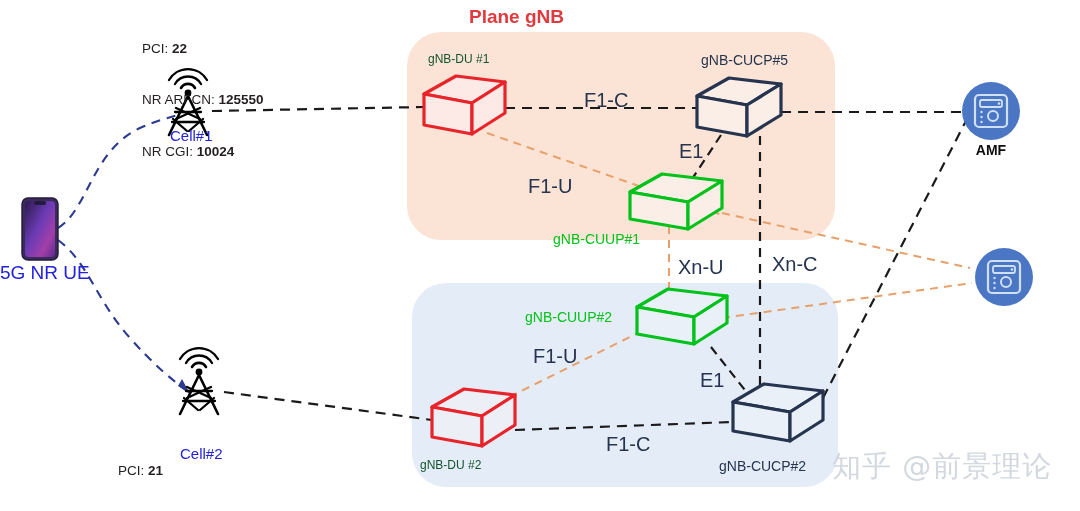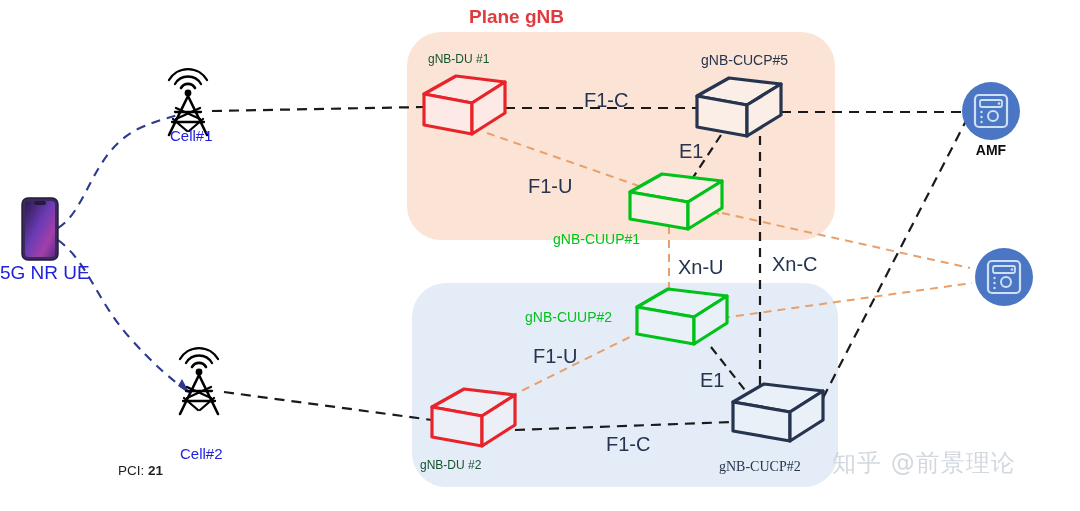--- a/index.html
+++ b/index.html
@@ -49,21 +49,21 @@
     font-size: 14px;
     font-weight: bold;
     color: #0d0d0d;
     text-align: center;
   }
   .ue-name {
     font-size: 19px;
     color: #2222dd;
   }
   .watermark {
-    font-size: 24px;
+    font-size: 29px;
     color: #d3d8e0;
     letter-spacing: 1px;
     font-family: "DejaVu Sans", sans-serif;
   }
 </style>
 </head>
 <body>
 
 <div id="canvas">
 
@@ -203,39 +203,44 @@
       <rect x="988" y="261" width="32" height="32" rx="4" ry="4" fill="none" stroke="#cfe0f5" stroke-width="2.2"></rect>
       <rect x="993" y="266" width="22" height="7" rx="2" ry="2" fill="none" stroke="#cfe0f5" stroke-width="1.8"></rect>
       <circle cx="1012" cy="269.5" r="1.3" fill="#cfe0f5"></circle>
       <circle cx="1006" cy="282" r="5" fill="none" stroke="#cfe0f5" stroke-width="2"></circle>
       <circle cx="994.5" cy="278" r="1.2" fill="#cfe0f5"></circle>
       <circle cx="994.5" cy="283" r="1.2" fill="#cfe0f5"></circle>
       <circle cx="994.5" cy="288" r="1.2" fill="#cfe0f5"></circle>
     </g>
   </svg>
 
+  <div class="lbl info-block" style="left:142px; top:5px;">
+    <div><span>PCI: </span><b>22</b></div>
+    <div><span>NR ARFCN: </span><b>125550</b></div>
+    <div><span>NR CGI: </span><b>10024</b></div>
+  </div>
   <div class="lbl cell-name" style="left:170px; top:126px;">Cell#1</div>
 
   <div class="lbl info-block" style="left:118px; top:427px;">
     <div><span>PCI: </span><b>21</b></div>
     
     
   </div>
   <div class="lbl cell-name" style="left:180px; top:405px;margin-top:39px;">Cell#2</div>
 
   <div class="lbl ue-name" style="left:0px; top:261px;">5G NR UE</div>
 
   <div class="lbl region-title" style="left:469px; top:5px;">Plane gNB</div>
 
   <div class="lbl node-red" style="left:428px; top:52px;">gNB-DU #1</div>
   <div class="lbl node-navy" style="left:701px; top:52px;">gNB-CUCP#5</div>
   <div class="lbl node-green" style="left:553px; top:231px;">gNB-CUUP#1</div>
   <div class="lbl node-green" style="left:525px; top:309px;">gNB-CUUP#2</div>
   <div class="lbl node-red" style="left:420px; top:458px;">gNB-DU #2</div>
-  <div class="lbl node-navy" style="left:719px; top:458px;font-family:Liberation Serif, serif;">gNB-CUCP#2</div>
+  <div class="lbl node-navy" style="left:719px; top:458px;">gNB-CUCP#2</div>
 
   <div class="lbl iface" style="left:584px; top:88px;">F1-C</div>
   <div class="lbl iface" style="left:528px; top:174px;">F1-U</div>
   <div class="lbl iface" style="left:679px; top:139px;">E1</div>
   <div class="lbl iface" style="left:678px; top:255px;">Xn-U</div>
   <div class="lbl iface" style="left:772px; top:252px;">Xn-C</div>
   <div class="lbl iface" style="left:533px; top:344px;">F1-U</div>
   <div class="lbl iface" style="left:700px; top:368px;">E1</div>
   <div class="lbl iface" style="left:606px; top:432px;">F1-C</div>
 

